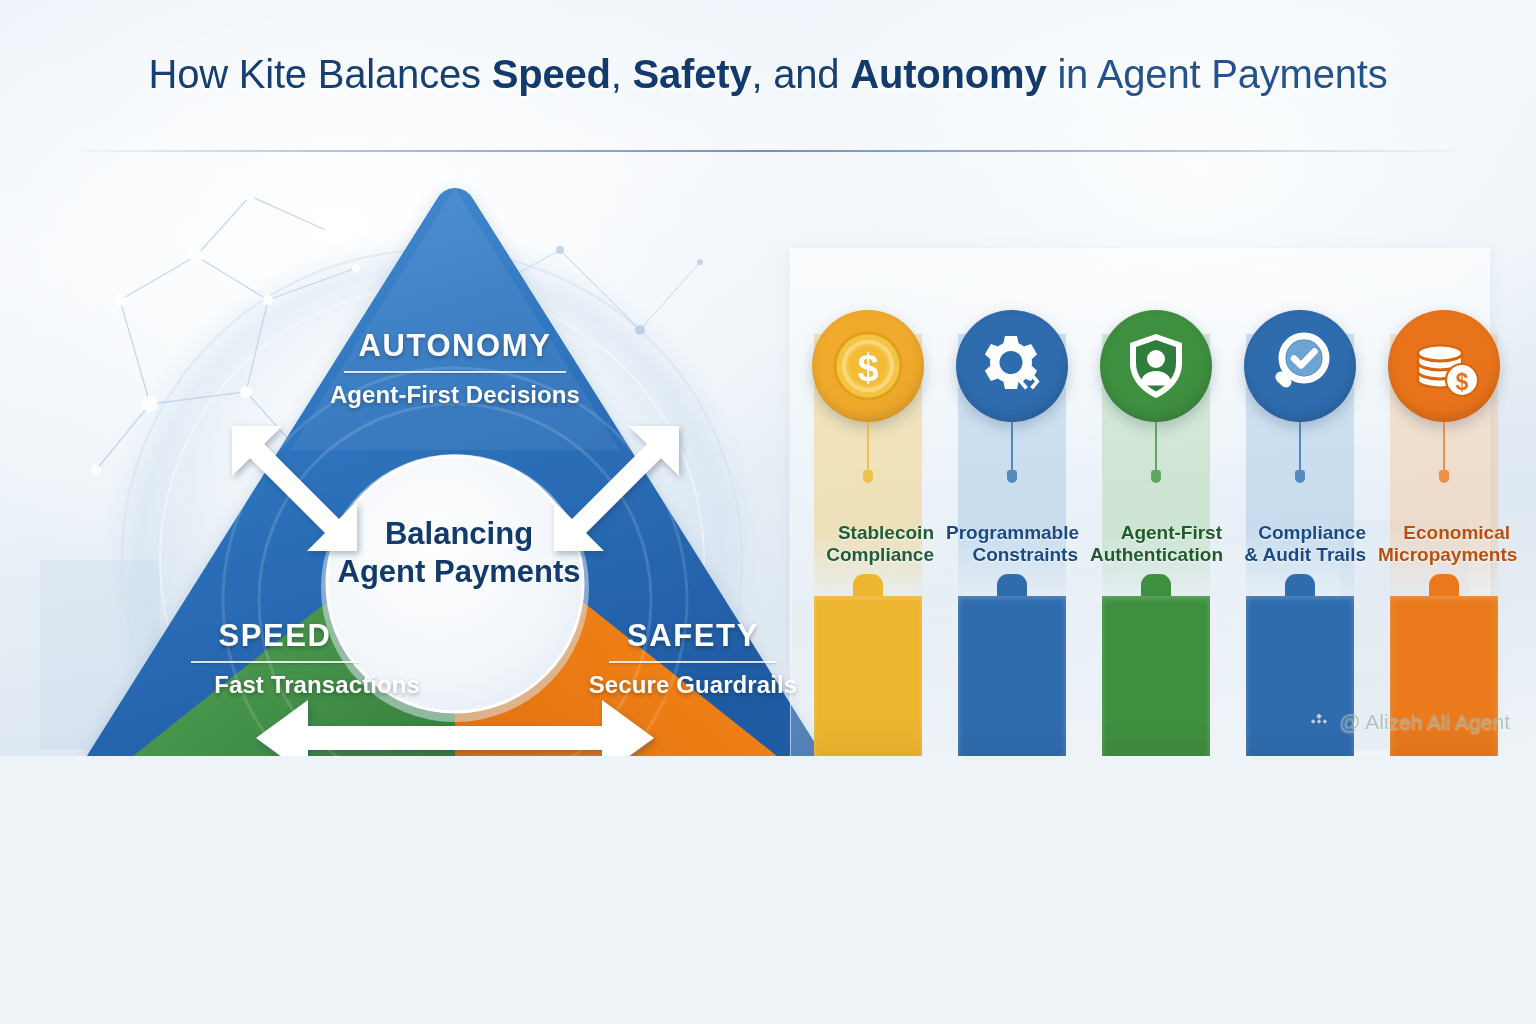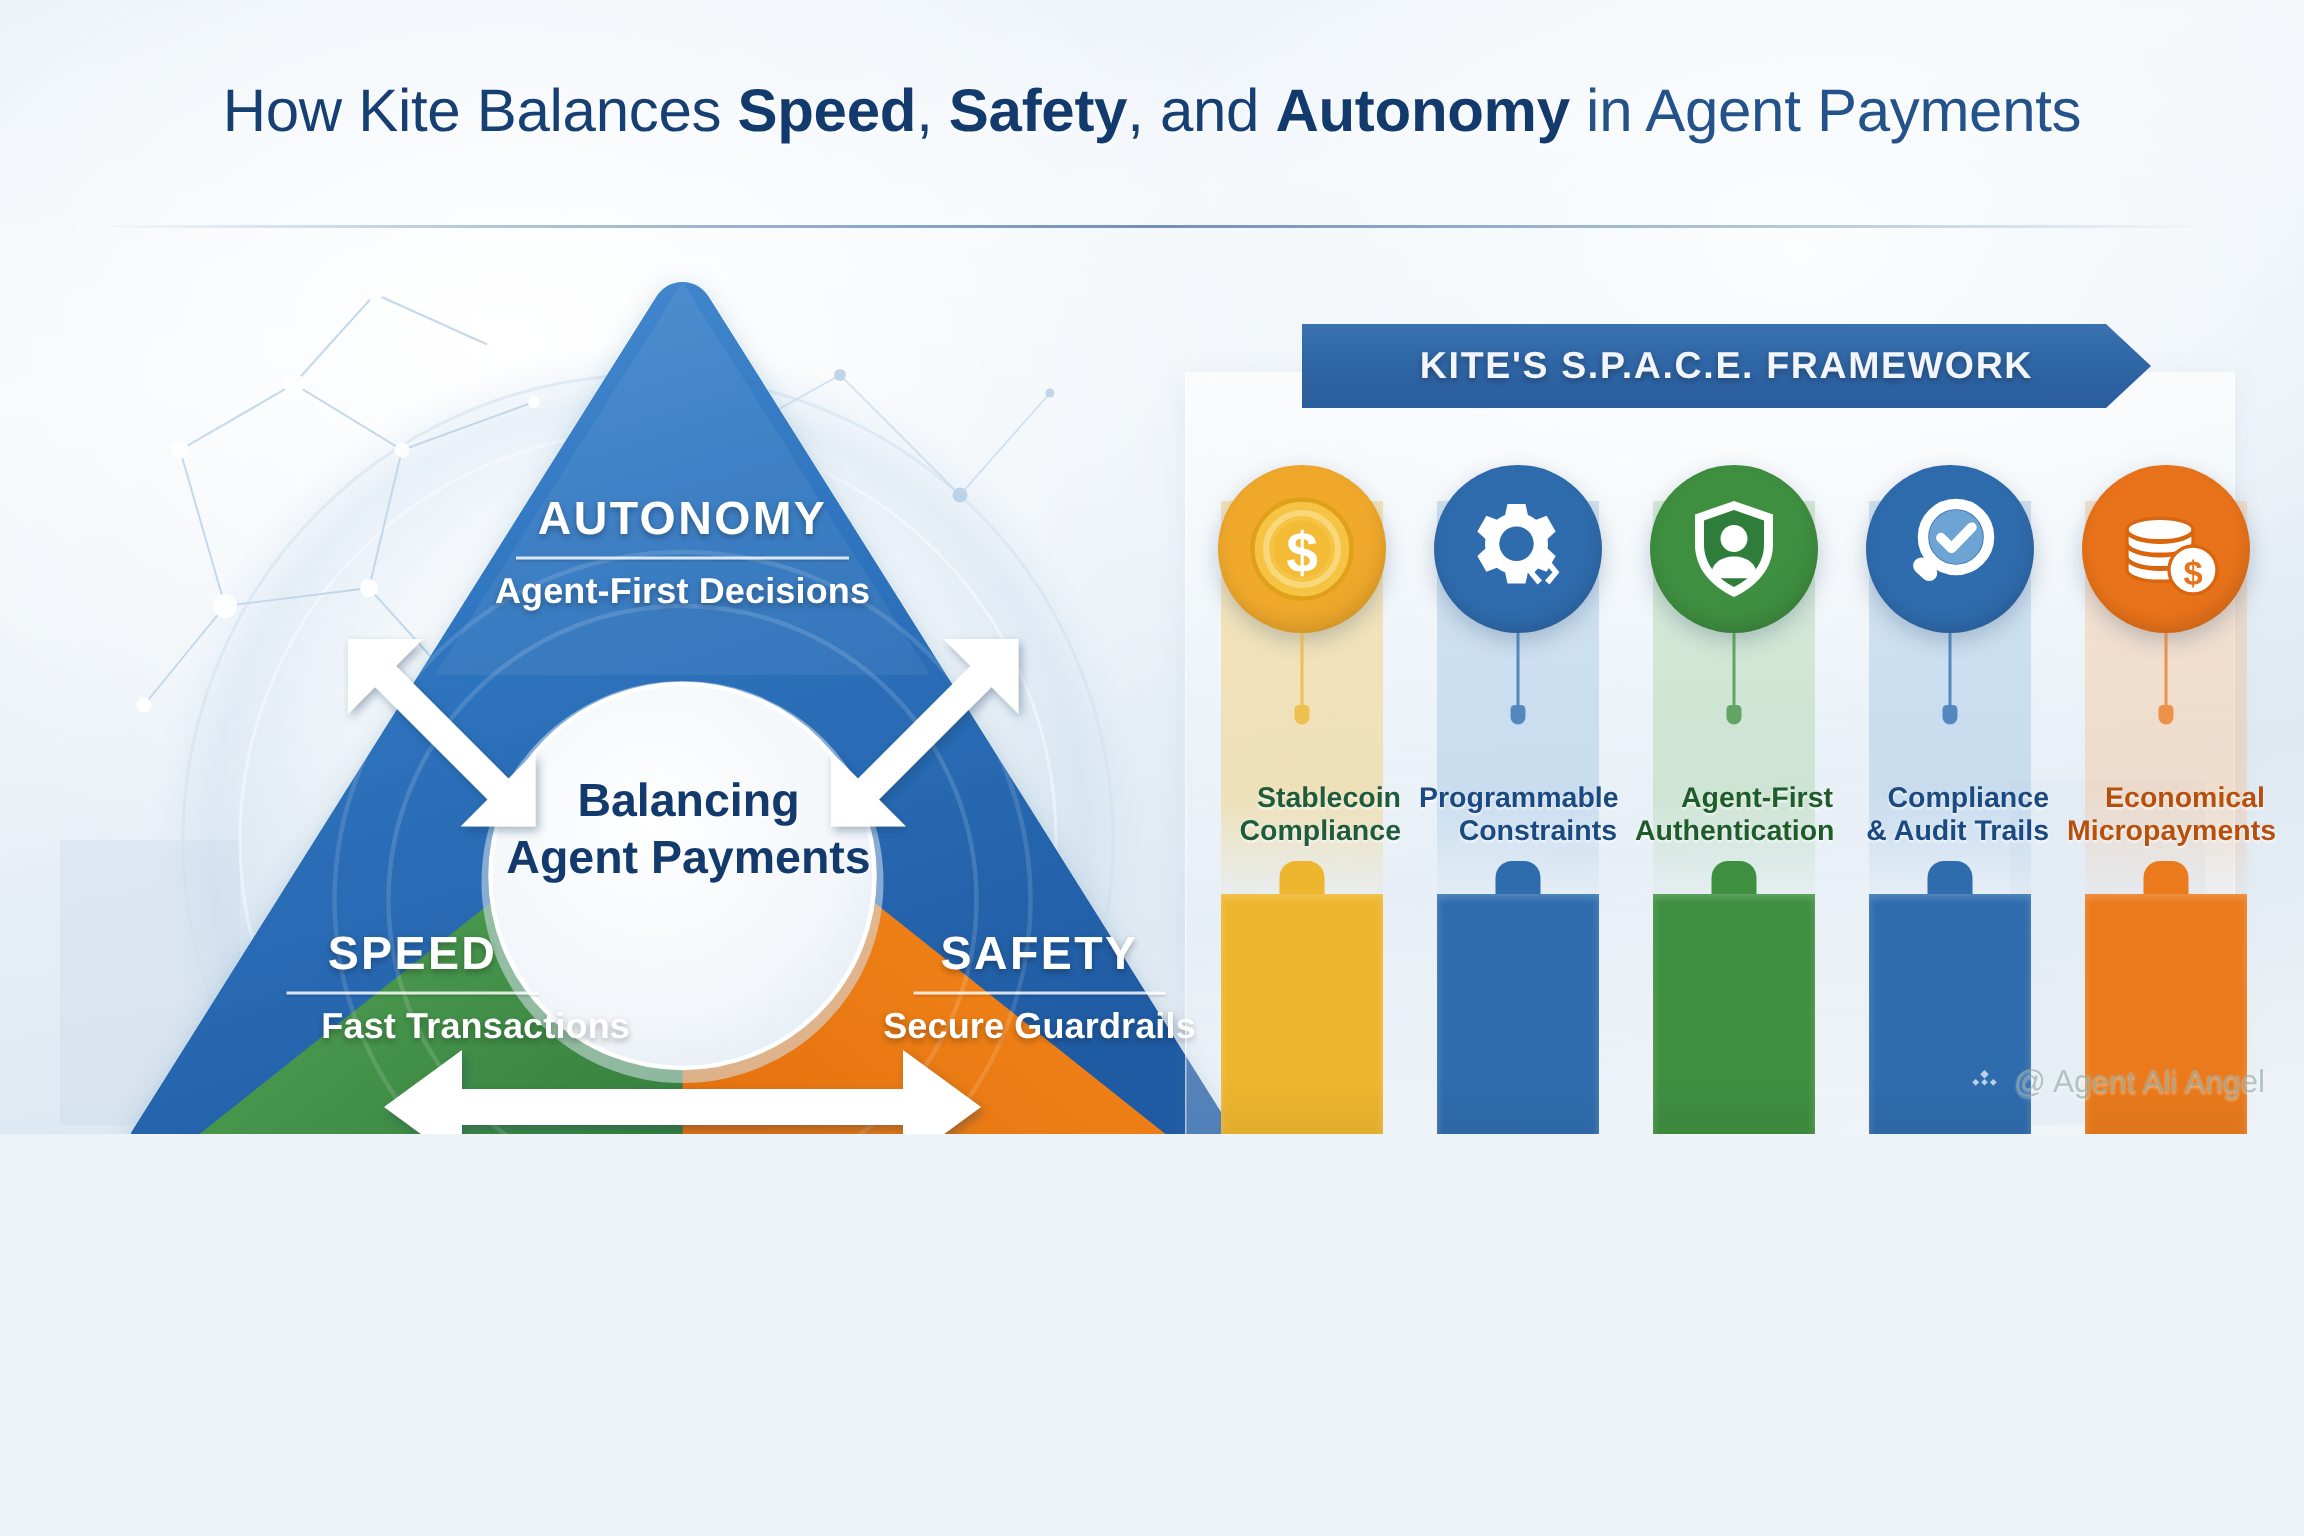--- a/index.html
+++ b/index.html
@@ -353,23 +353,20 @@
 
     <div class="center-text">
       <div>Balancing</div>
       <div>Agent Payments</div>
     </div>
   </div>
 
   <div class="space-zone">
     <div class="space-panel"></div>
 
-    <div class="space-banner">
-      <span>KITE'S S.P.A.C.E. FRAMEWORK</span>
-    </div>
 
     <div class="cols" id="space-columns">
         <div class="col" style="left: 16px;">
           <div class="col-band" style="background: linear-gradient(rgb(243, 200, 97) 0%, rgb(243, 200, 97) 72%, rgba(255, 255, 255, 0) 100%);"></div>
           <div class="icon-circle" style="background: radial-gradient(circle at 34% 28%, rgba(240, 169, 43, 0.933) 0%, rgb(240, 169, 43) 55%, rgba(0, 0, 0, 0.12) 130%), rgb(240, 169, 43);">
     <svg width="76" height="76" viewBox="0 0 76 76">
       <circle cx="38" cy="38" r="33" fill="#f6c445"></circle>
       <circle cx="38" cy="38" r="33" fill="none" stroke="#e0a019" stroke-width="3"></circle>
       <circle cx="38" cy="38" r="24" fill="none" stroke="#f9d87c" stroke-width="4"></circle>
       <circle cx="38" cy="38" r="19" fill="#f3bb36"></circle>
@@ -487,16 +484,16 @@
 
   <div class="watermark">
     <svg class="wm-logo" viewBox="0 0 24 24">
       <g fill="#ffffff" opacity=".95">
         <path d="M12 2.6l3.1 3.1L12 8.8 8.9 5.7z"></path>
         <path d="M5.6 9l2.5 2.5L5.6 14 3.1 11.5z"></path>
         <path d="M18.4 9l2.5 2.5-2.5 2.5-2.5-2.5z"></path>
         <path d="M12 9.1l2.4 2.4L12 13.9 9.6 11.5z"></path>
       </g>
     </svg>
-    <span>@ Agent Ali Angel</span>
+    <span>@ Alizeh Ali Agent</span>
   </div>
 
 </div>
 
 </body></html>

